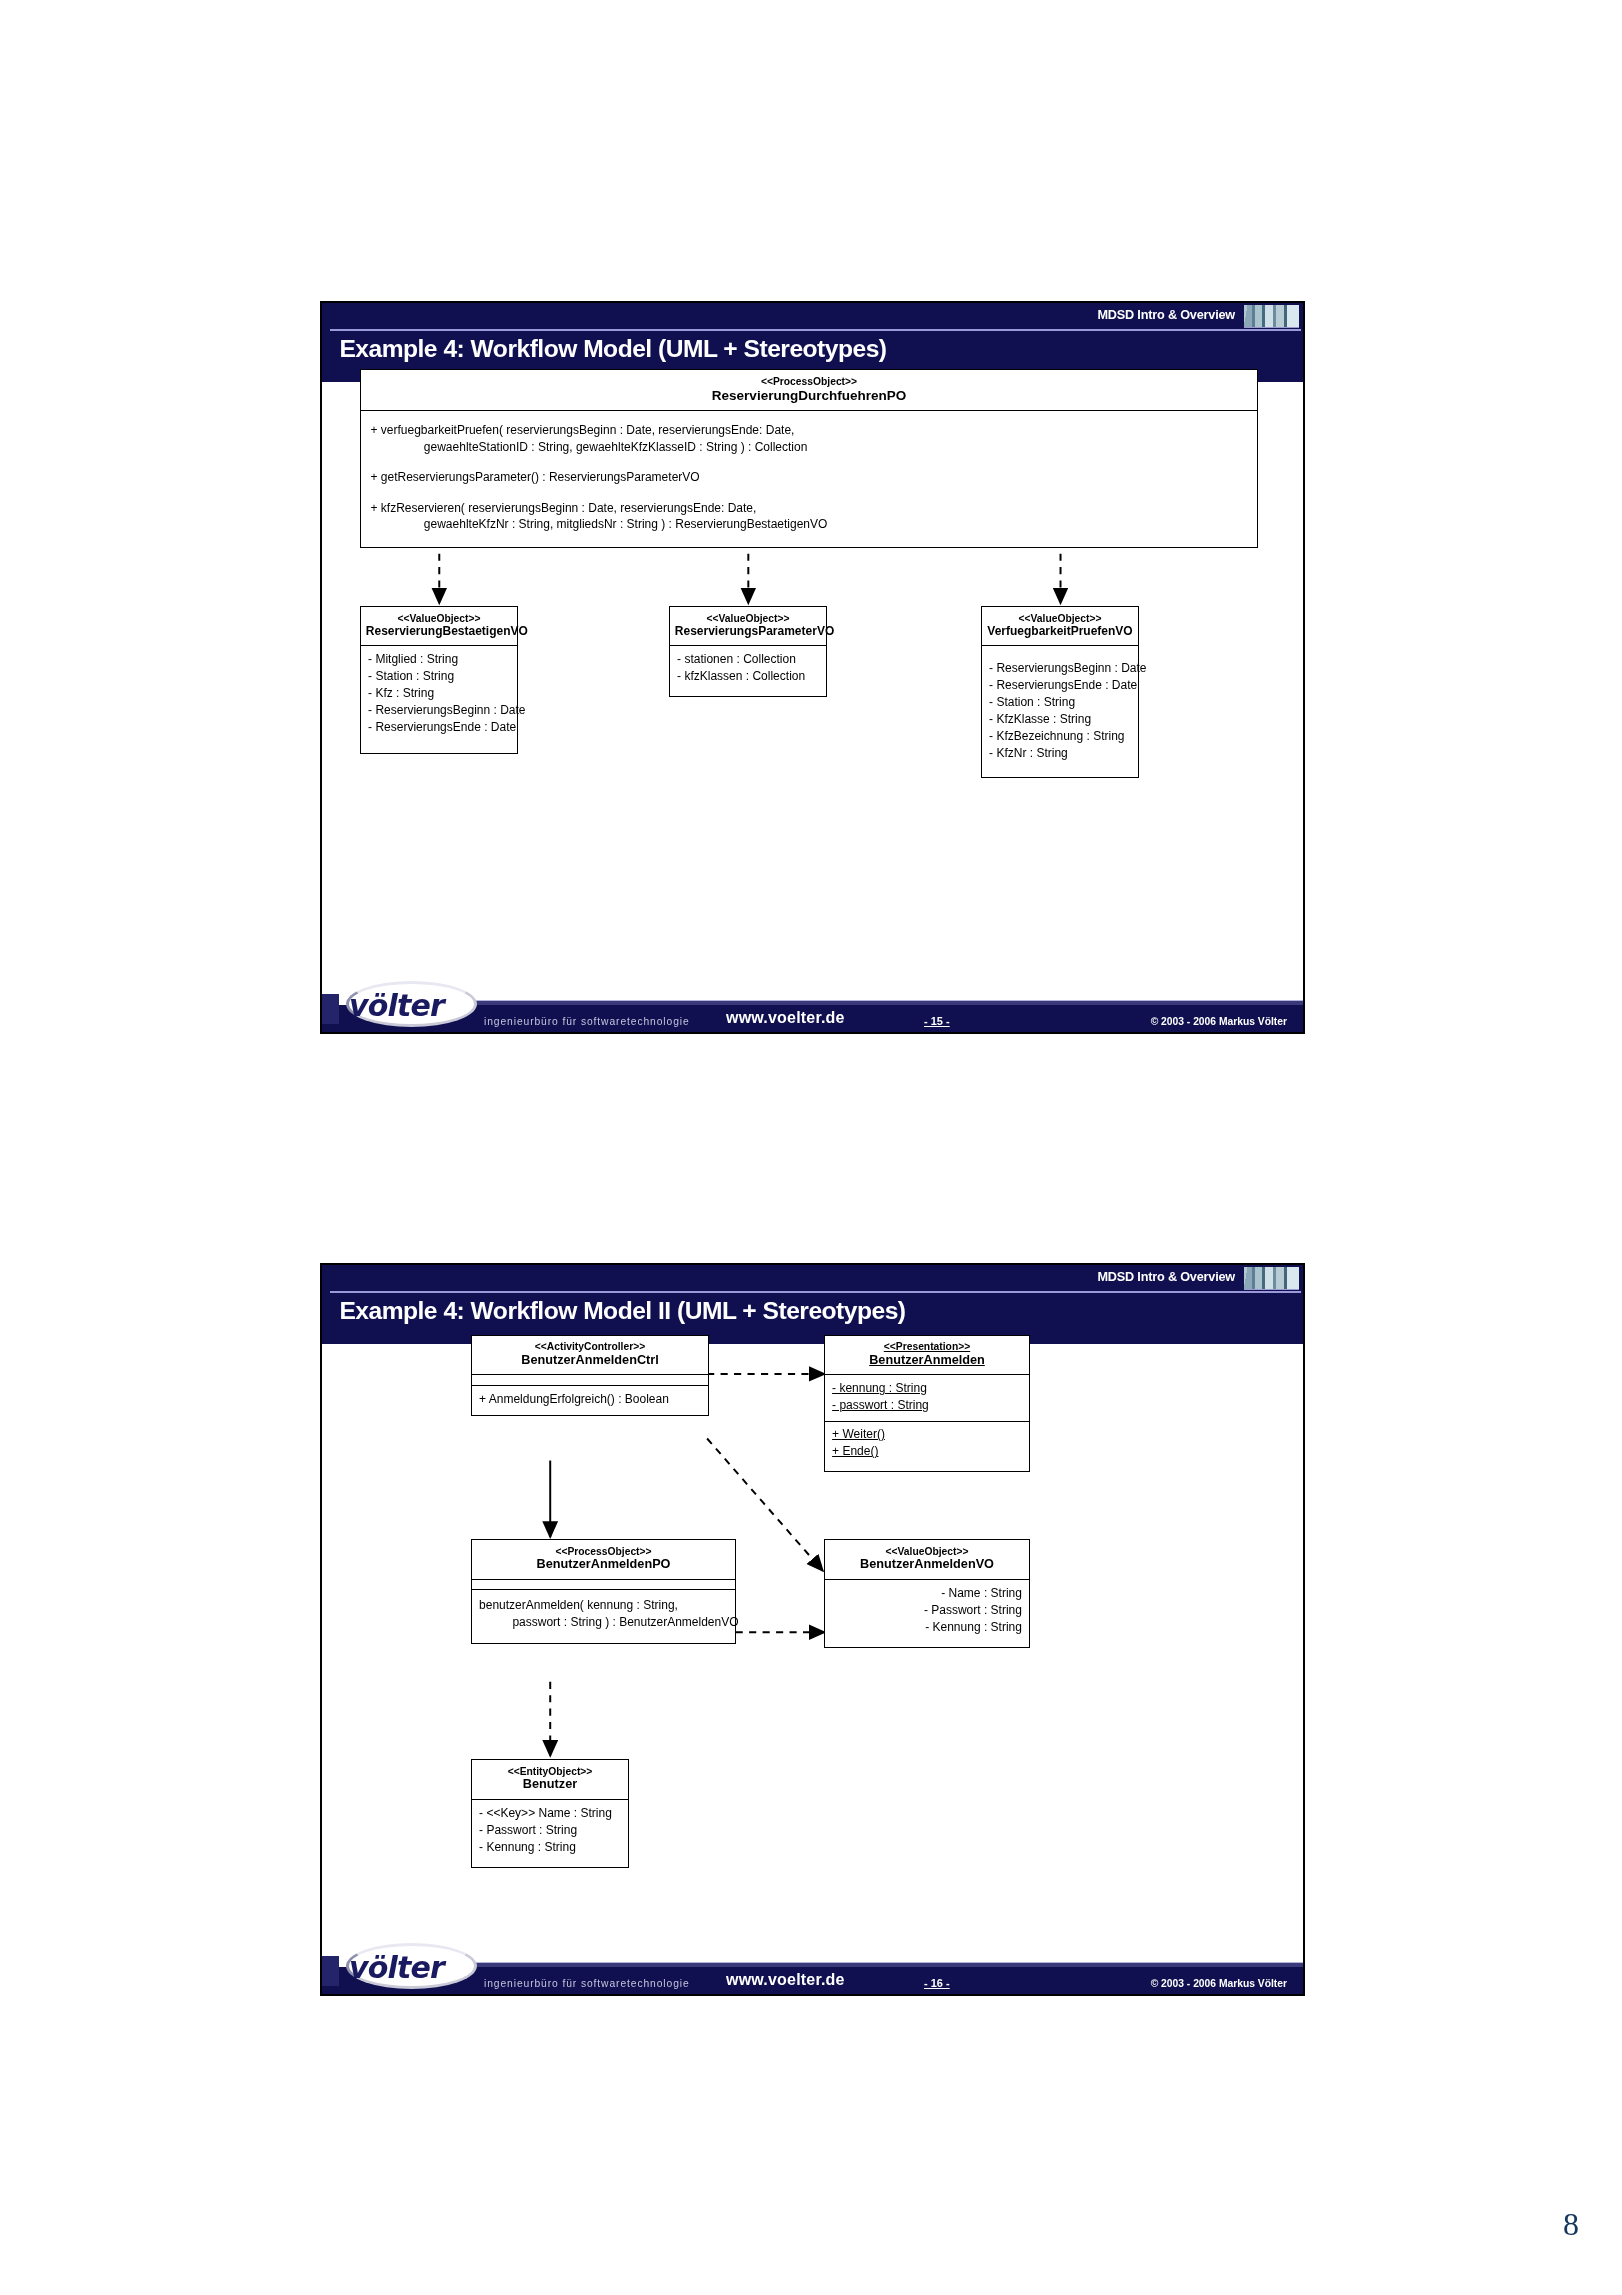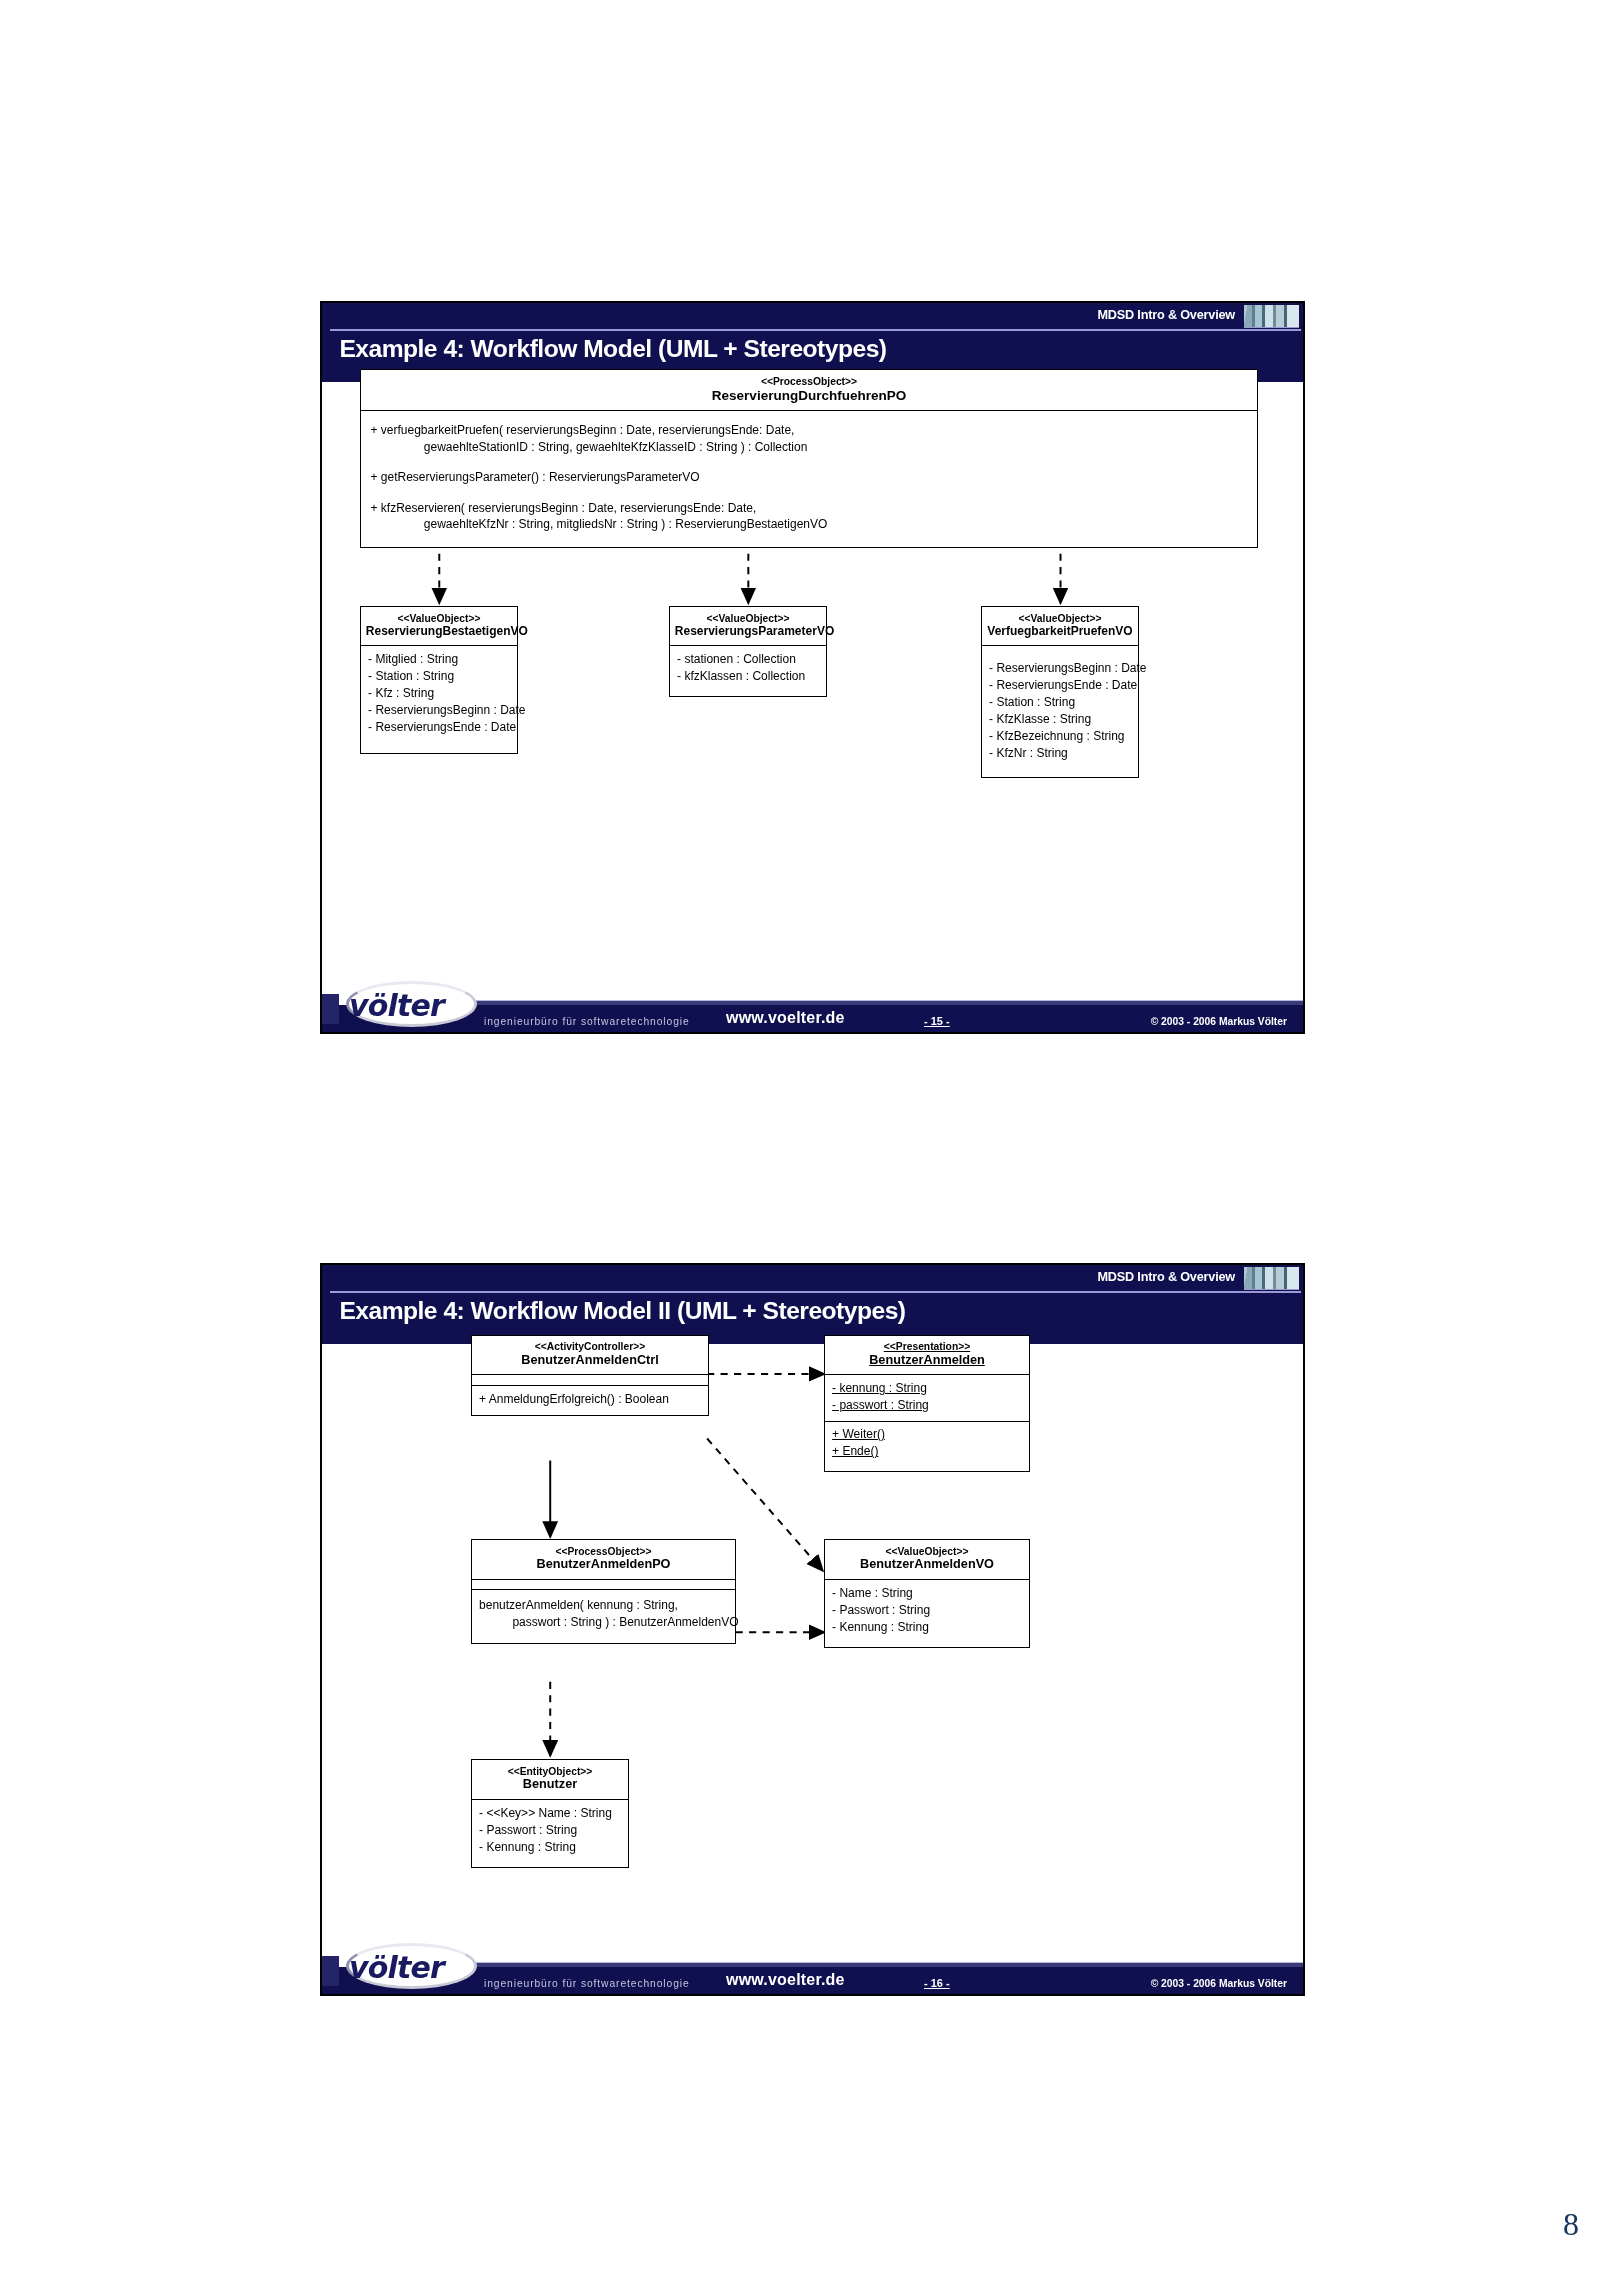--- a/index.html
+++ b/index.html
@@ -391,21 +391,21 @@
         <div class="uml-line">benutzerAnmelden( kennung : String,
           passwort : String ) : BenutzerAnmeldenVO</div>
       </div>
     </div>
 
     <div class="uml-box" id="s2-c3" style="left:502px; top:195px; width:206px;">
       <div class="uml-head">
         <div class="uml-stereo">&lt;&lt;ValueObject&gt;&gt;</div>
         <div class="uml-name" style="font-size:12.7px;">BenutzerAnmeldenVO</div>
       </div>
-      <div class="uml-compartment" style="padding-bottom:11px;">
+      <div class="uml-compartment" style="padding-bottom:11px;text-align:right;">
         <div class="uml-line">- Name : String</div>
         <div class="uml-line">- Passwort : String</div>
         <div class="uml-line">- Kennung : String</div>
       </div>
     </div>
 
     <div class="uml-box" id="s2-c4" style="left:149px; top:415px; width:158px;">
       <div class="uml-head">
         <div class="uml-stereo">&lt;&lt;EntityObject&gt;&gt;</div>
         <div class="uml-name" style="font-size:12.7px;">Benutzer</div>

